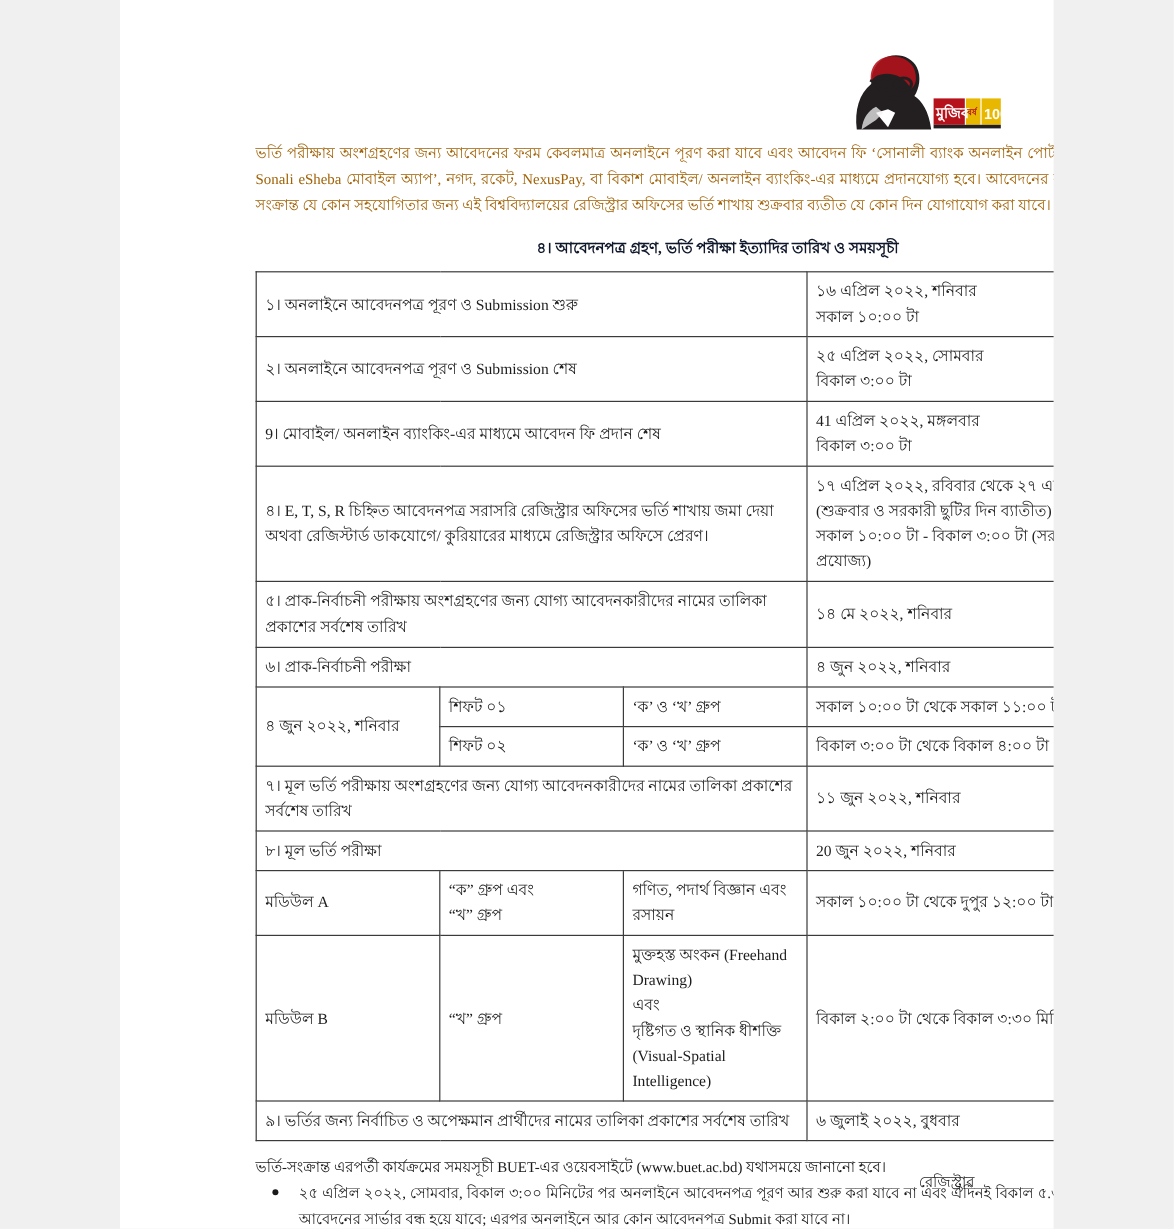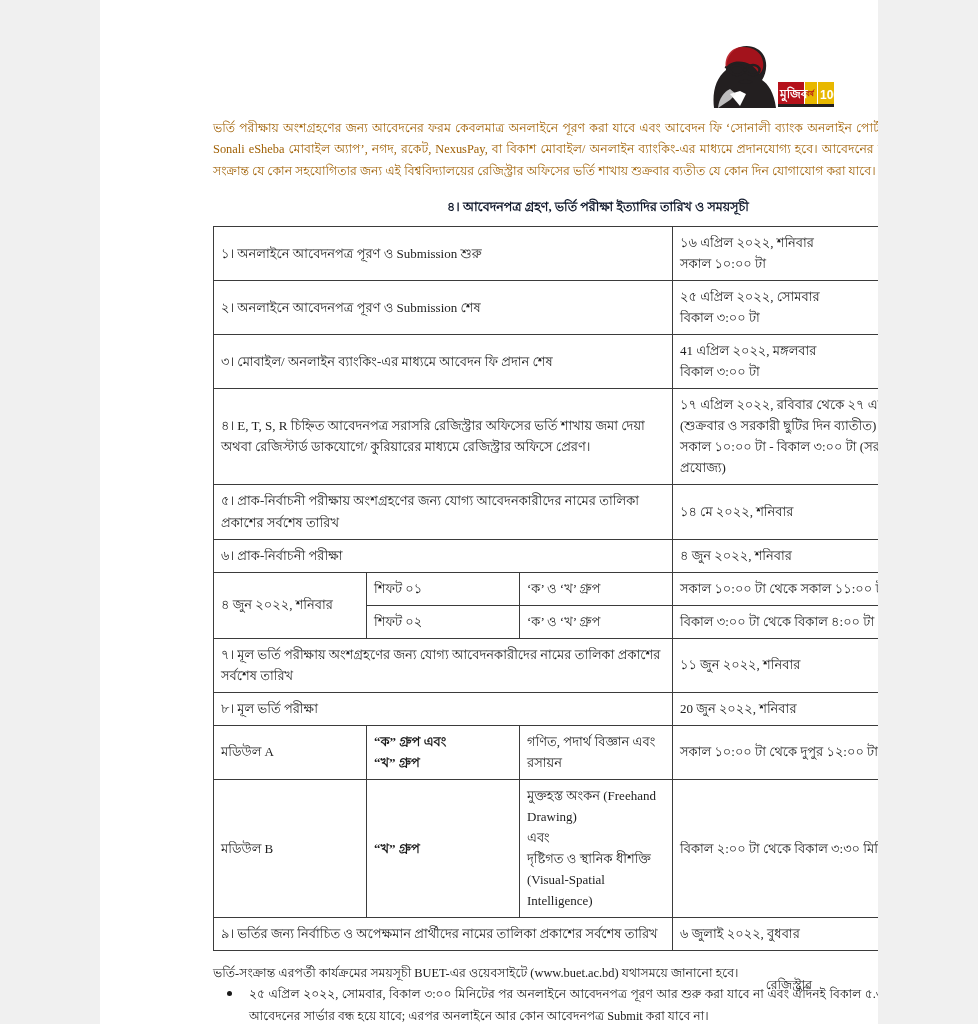--- a/index.html
+++ b/index.html
@@ -68,21 +68,21 @@
     border: 1px solid #3b3b3b;
     padding: 5px 7px 6px 7px;
     vertical-align: middle;
   }
   td.c-desc      { width: 444px; }
   td.c-right     { width: 324px; }
   td.c-date-span { width: 152px; }
   td.c-shift     { width: 124px; }
   td.c-group     { width: 168px; }
   td.c-module    { width: 74px; }
-  td.c-grp2      { width: 78px; font-weight: bold; }
+  td.c-grp2      { width: 78px; }
   td.c-subject   { width: 292px; }
 
   .nl { display: block; }
 
   
   .after-table {
     font-size: 12.4px;
     line-height: 1.7;
     margin: 12px 0 0 0;
   }
@@ -184,21 +184,21 @@
             <span>২। অনলাইনে আবেদনপত্র পূরণ ও Submission শেষ</span>
           </td>
           <td class="c-right">
             <span class="nl">২৫ এপ্রিল ২০২২, সোমবার</span>
             <span class="nl">বিকাল ৩:০০ টা</span>
           </td>
         </tr>
 
         <tr>
           <td class="c-desc" colspan="3">
-            <span>৩। মোবাইল/ অনলাইন ব্যাংকিং-এর মাধ্যমে আবেদন ফি প্রদান শেষ</span>
+            <span>9। মোবাইল/ অনলাইন ব্যাংকিং-এর মাধ্যমে আবেদন ফি প্রদান শেষ</span>
           </td>
           <td class="c-right">
             <span class="nl">41 এপ্রিল ২০২২, মঙ্গলবার</span>
             <span class="nl">বিকাল ৩:০০ টা</span>
           </td>
         </tr>
 
         <tr>
           <td class="c-desc" colspan="3">
             <span>৪। E, T, S, R চিহ্নিত আবেদনপত্র সরাসরি রেজিস্ট্রার অফিসের ভর্তি শাখায় জমা দেয়া অথবা রেজিস্টার্ড ডাকযোগে/ কুরিয়ারের মাধ্যমে রেজিস্ট্রার অফিসে প্রেরণ।</span>

